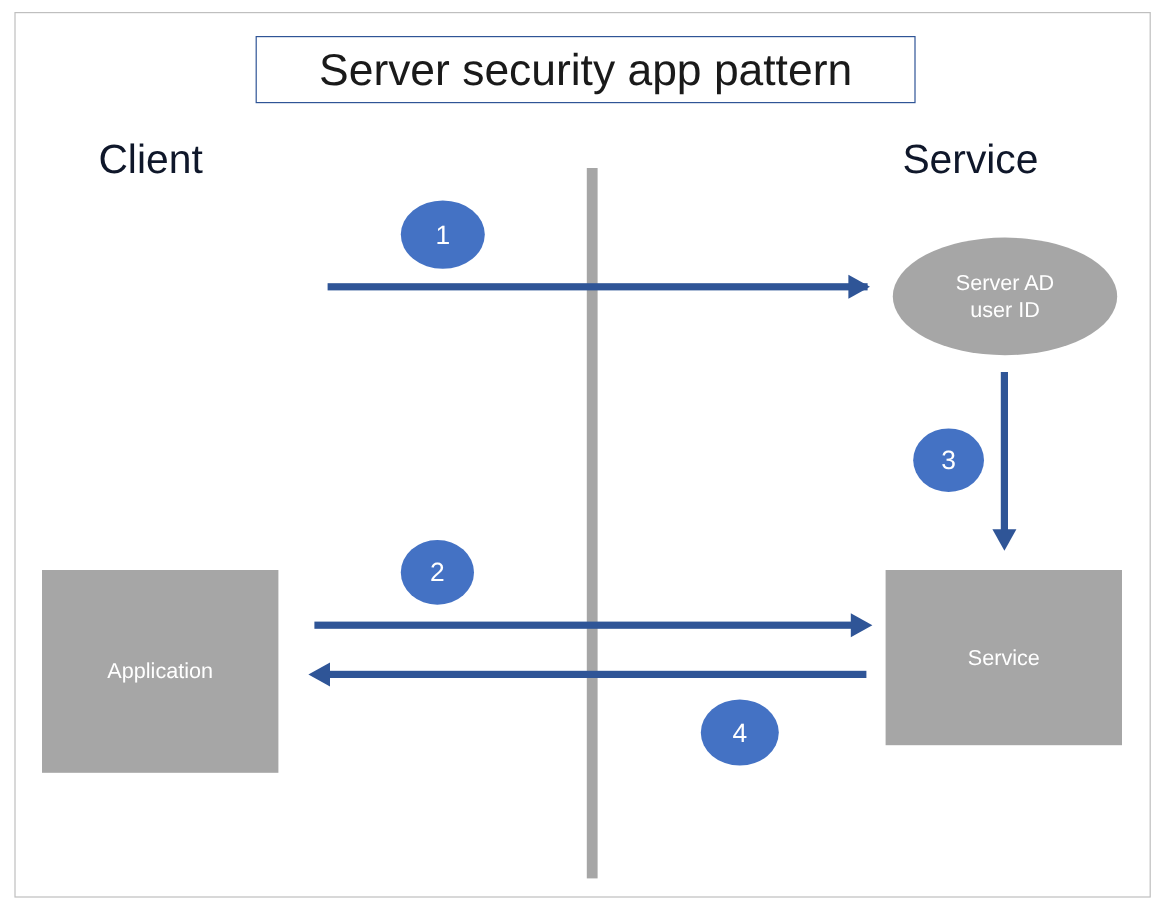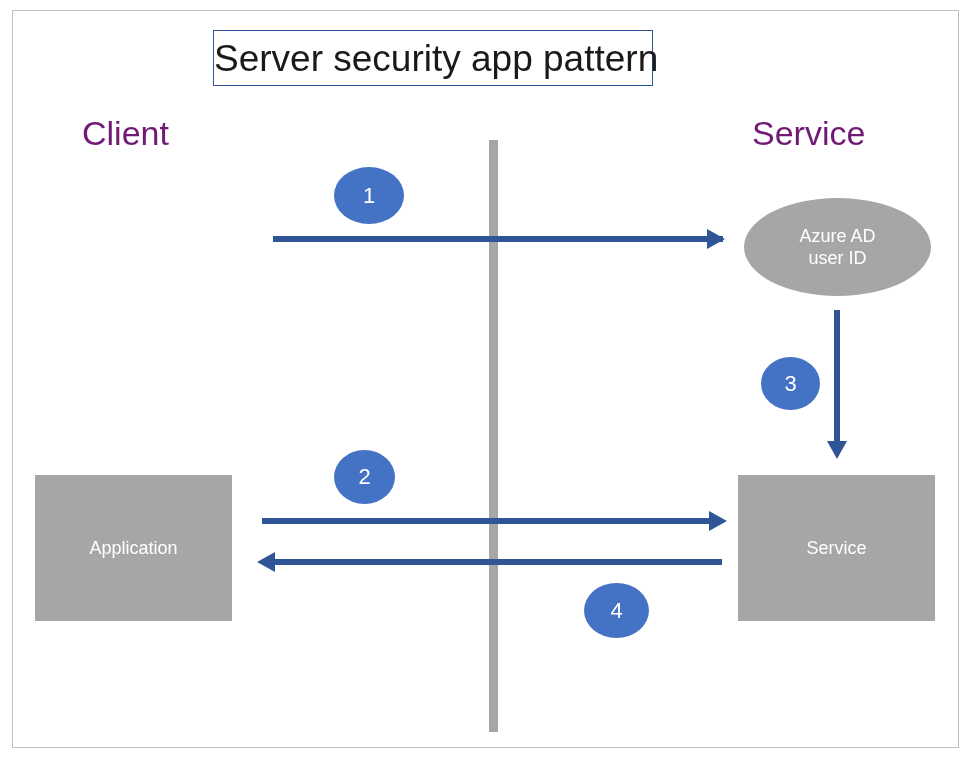--- a/index.html
+++ b/index.html
@@ -23,42 +23,42 @@
     left: 12px; top: 10px;
     width: 947px; height: 738px;
     border: 1px solid #bfbfbf;
     background: #ffffff;
   }
 
   
   .title-box {
     position: absolute;
     left: 213px; top: 30px;
-    width: 440px; height: 56px;
+    width: 550px; height: 56px;
     border: 1px solid #2f5496;
     background: #ffffff;
     display: flex;
     align-items: center;
-    justify-content: flex-start;
+    justify-content: center;
   }
   .title-text {
     font-size: 37px;
     font-weight: 400;
     color: #1a1a1a;
     letter-spacing: 0px;
     line-height: 1;
     white-space: nowrap;
   }
 
   
   .col-heading {
     position: absolute;
     font-size: 34px;
     font-weight: 400;
-    color: #701a75;
+    color: #0f172a;
     white-space: nowrap;
     line-height: 1;
   }
   .col-heading.client  { left: 82px;  top: 116px; }
   .col-heading.service { left: 752px; top: 116px; }
 
   
   .divider {
     position: absolute;
     left: 489px; top: 140px;
@@ -77,21 +77,21 @@
     color: #ffffff;
     font-size: 18px;
     font-weight: 400;
     line-height: 1.25;
   }
   .node.ellipse { border-radius: 50%; }
   .node.rect    { border-radius: 0; }
 
   .node.end-user  { left: 44px;  top: 203px; width: 166px; height: 91px; }
   .node.azure-ad  { left: 744px; top: 198px; width: 187px; height: 98px; }
-  .node.application { left: 35px;  top: 475px; width: 197px; height: 146px; }
+  .node.application { left: 35px;  top: 475px; width: 197px; height: 169px; }
   .node.service-box { left: 738px; top: 475px; width: 197px; height: 146px; }
 
   
   .arrow-line {
     position: absolute;
     background: #2f5597;
   }
   .arrow-line.h { height: 6px; }
   .arrow-line.v { width: 6px; }
 
@@ -145,21 +145,21 @@
   </div>
 
   <div class="col-heading client">Client</div>
   <div class="col-heading service">Service</div>
 
   <div class="divider"></div>
 
 
   <div class="node ellipse azure-ad">
     <span>
-      <span>Azure AD</span><br>
+      <span>Server AD</span><br>
       <span>user ID</span>
     </span>
   </div>
 
   <div class="node rect application">
     <span>Application</span>
   </div>
 
   <div class="node rect service-box">
     <span>Service</span>

